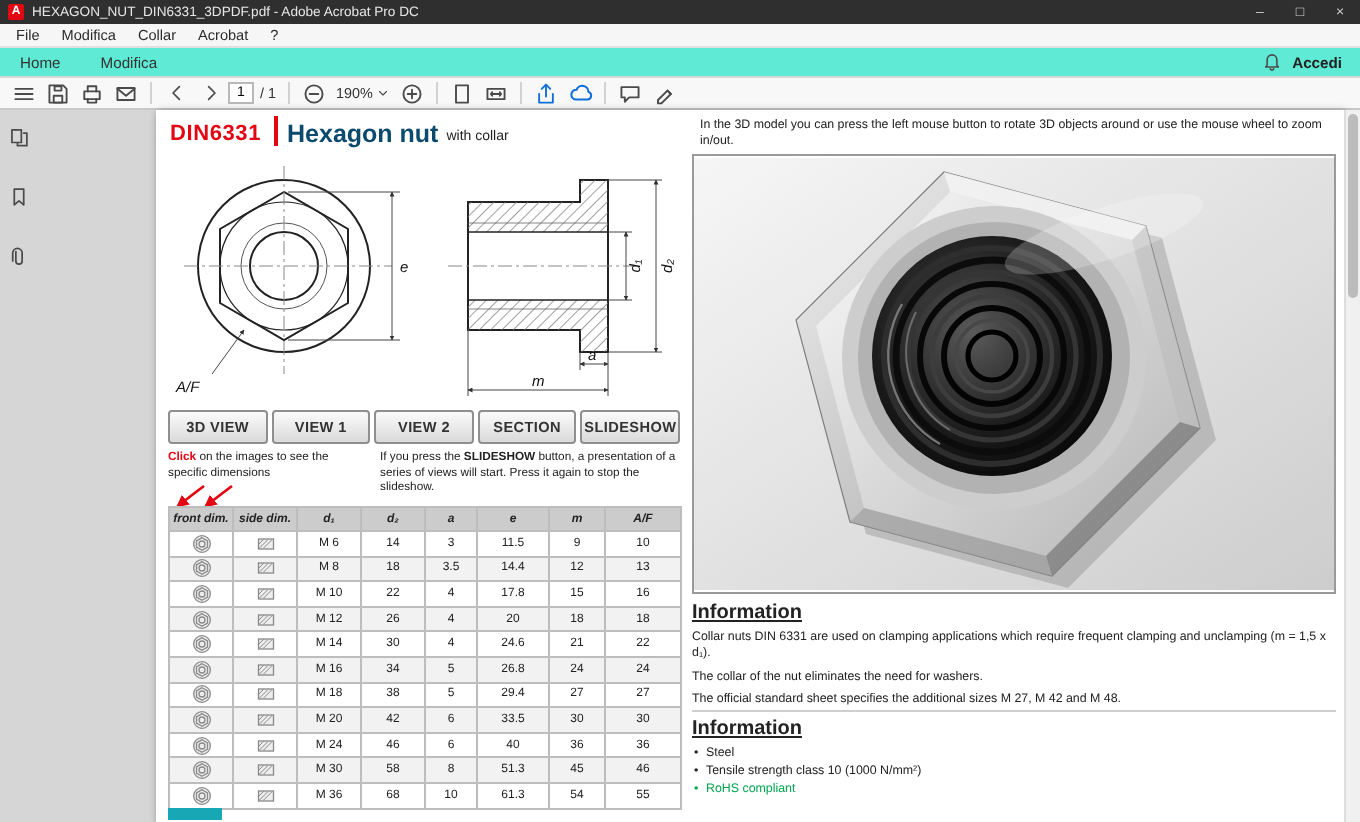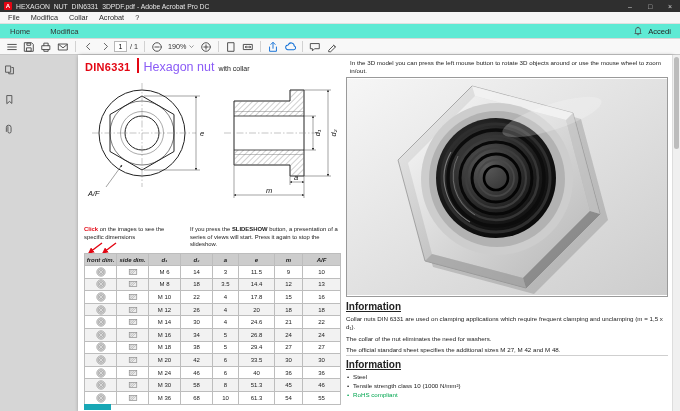--- a/index.html
+++ b/index.html
@@ -22,21 +22,21 @@
              padding:0 8px; font-size:7.3px; color:#2b2b2b; }
   .mitem { cursor:default; }
 
   
   .tabbar { position:absolute; top:24px; left:0; right:0; height:15px; background:#5eead4;
             display:flex; align-items:stretch; font-size:7.6px; color:#333; border-bottom:1px solid #d7d7d7; }
   .tab { display:flex; align-items:center; padding:0 10px; cursor:default; }
   .tab.doc { background:#fafafa; border-left:1px solid #d7d7d7; border-right:1px solid #d7d7d7;
              gap:6px; font-weight:bold; color:#222; }
   .tclose { color:#777; font-size:8px; }
-  .signin { margin-left:auto; display:flex; align-items:center; gap:5px; padding-right:9px; color:#222; }
+  .signin { margin-left:auto; display:flex; align-items:center; gap:5px; padding-right:9px; color:#222;font-weight:bold; }
   .signin svg { display:block; }
 
   
   .toolbar { position:absolute; top:39px; left:0; right:0; height:16px; background:#f8f8f8;
              border-bottom:1px solid #c8c8c8; display:flex; align-items:center; gap:1px; padding:0 4px; }
   .tbtn { width:16px; height:14px; display:flex; align-items:center; justify-content:center; border-radius:2px; }
   .tsep { width:1px; height:11px; background:#d2d2d2; margin:0 3px; }
   .pagebox { min-width:13px; height:11px; border:1px solid #b9b9b9; background:#fff; font-size:7px;
              display:flex; align-items:center; justify-content:center; padding:0 1px; }
   .pagetotal, .zoomval { font-size:7.2px; color:#333; margin:0 2px; display:flex; align-items:center; gap:2px; }
@@ -51,21 +51,21 @@
   .page { position:absolute; left:78px; top:0; width:594px; height:356px; background:#fff;
           box-shadow:1px 1px 4px rgba(0,0,0,.45); overflow:hidden; }
 
   .scrollbar { position:absolute; right:0; top:0; bottom:0; width:8px; background:#f0f0f0; border-left:1px solid #ddd; }
   .sthumb { position:absolute; top:2px; left:1px; width:5px; height:92px; background:#bcbcbc; border-radius:3px; }
 
   
   .pdfhead { position:absolute; left:7px; top:3px; display:flex; align-items:flex-end; }
   .din { font-size:11px; font-weight:bold; color:#e30613; letter-spacing:.3px; }
   .redbar { width:2px; height:15px; background:#e30613; margin:0 5px 0 6px; }
-  .ptitle { font-size:12.5px; font-weight:normal; color:#8b5cf6; line-height:1; }
+  .ptitle { font-size:12.5px; font-weight:bold; color:#0c4a6e; line-height:1; }
   .psub { font-size:7px; color:#222; margin-left:4px; padding-bottom:1px; }
   .hint3d { position:absolute; left:272px; top:4px; width:316px; font-size:6.2px; line-height:1.35; color:#222; }
 
   
   .tdraw { position:absolute; left:6px; top:22px; width:256px; height:126px; }
   .dim { font-size:7.5px; font-style:italic; fill:#111; }
 
   
   .vbtns { position:absolute; left:6px; top:150px; width:256px; display:flex; gap:2px; }
   .vbtn { flex:1; height:17px; font-family:inherit; font-size:7.3px; font-weight:bold; color:#333;
@@ -313,20 +313,27 @@
           <line x1="206" y1="105" x2="220" y2="105" marker-start="url(#ar)" marker-end="url(#ar)"></line>
           <line x1="150" y1="88" x2="150" y2="121"></line>
           <line x1="150" y1="118" x2="220" y2="118" marker-start="url(#ar)" marker-end="url(#ar)"></line>
         </g>
         <text class="dim" x="234" y="58" text-anchor="middle" transform="rotate(-90 234 56)">d₁</text>
         <text class="dim" x="250" y="58" text-anchor="middle" transform="rotate(-90 250 56)">d₂</text>
         <text class="dim" x="210" y="103">a</text>
         <text class="dim" x="182" y="116">m</text>
       </svg>
 
+      <div class="vbtns">
+          <button class="vbtn">3D VIEW</button>
+          <button class="vbtn">VIEW 1</button>
+          <button class="vbtn">VIEW 2</button>
+          <button class="vbtn">SECTION</button>
+          <button class="vbtn">SLIDESHOW</button>
+        </div>
 
       <div class="noteL">
         <span class="nred">Click</span><span> on the images to see the specific dimensions</span>
         <svg class="noteArrows" width="34" height="14" viewBox="0 0 34 14">
           <defs>
               <marker id="rar" viewBox="0 0 10 10" refX="8" refY="5" markerWidth="4.5" markerHeight="4.5" orient="auto">
                 <path d="M0 0 L10 5 L0 10 Z" fill="#e30613"></path>
               </marker>
             </defs>
           <path d="M16 2 C 12 5, 8 8, 3 12" stroke="#e30613" stroke-width="1.4" fill="none" marker-end="url(#rar)"></path>

